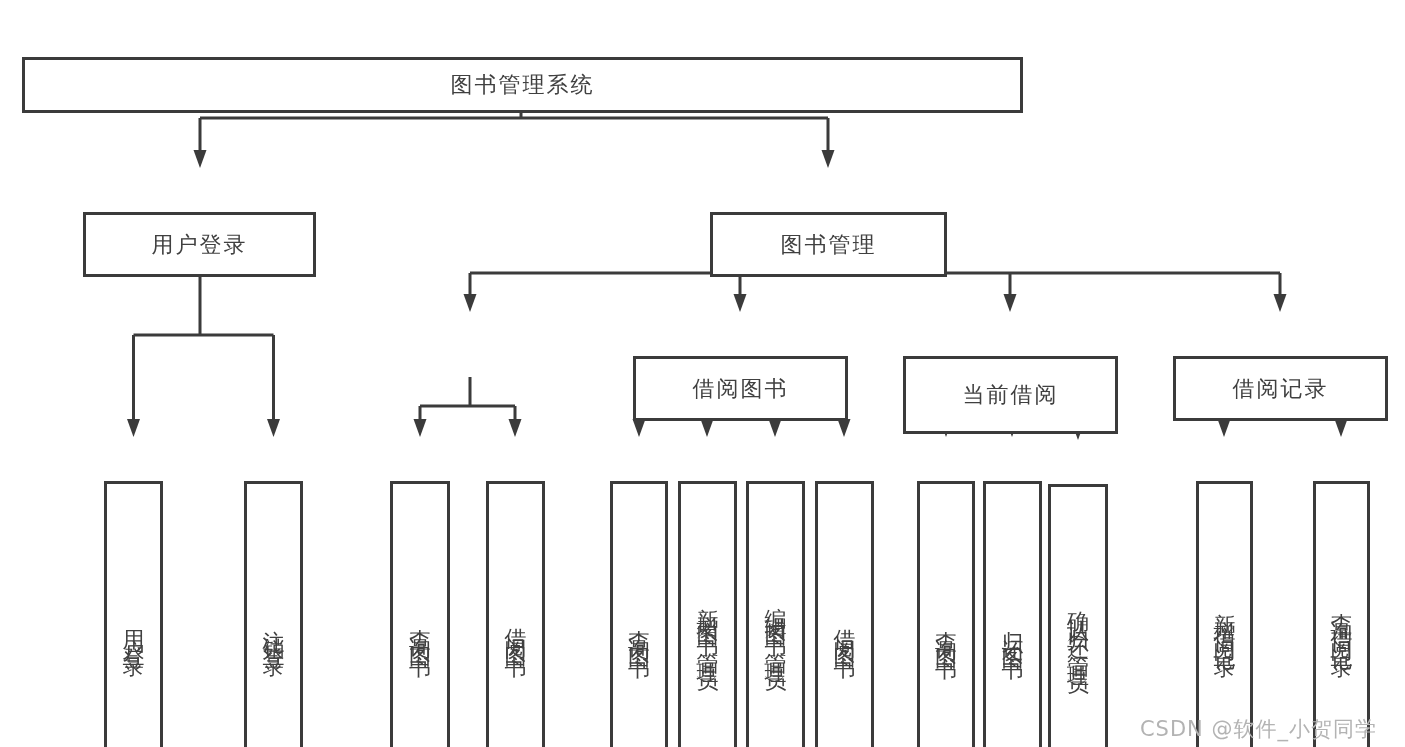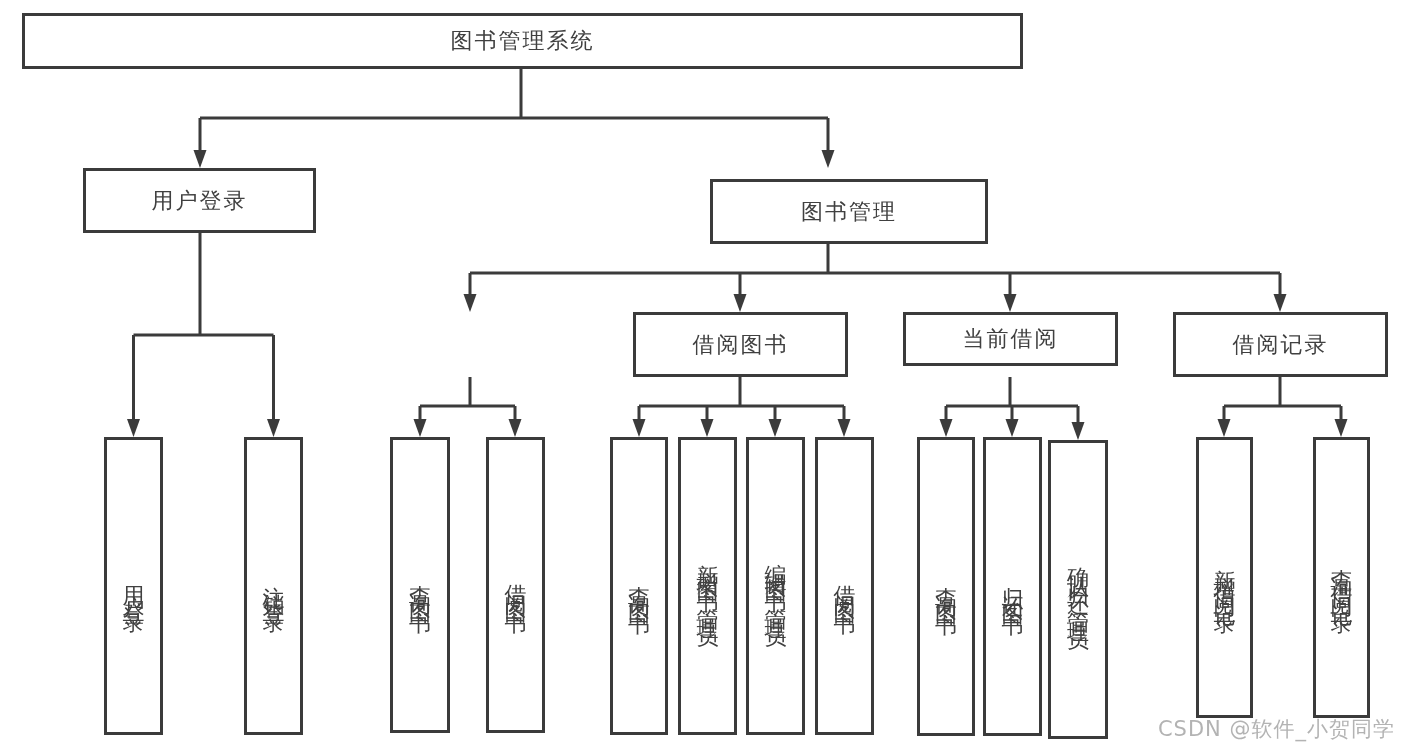--- a/index.html
+++ b/index.html
@@ -32,37 +32,38 @@
   }
   svg.connectors polygon { fill: var(--line); }
   .node {
     position: absolute;
     background: var(--box-bg);
     border: 3px solid var(--line);
     display: flex;
     align-items: center;
     justify-content: center;
     text-align: center;
+    margin-top: 44px;
   }
   .node .lbl {
     font-size: 22px;
     letter-spacing: 2px;
     color: var(--text);
     white-space: nowrap;
   }
   .node.v .lbl {
     writing-mode: vertical-rl;
     text-orientation: mixed;
     letter-spacing: 9px;
     line-height: 1;
     white-space: normal;
   }
   .watermark {
     position: absolute;
-    right: 10px;
+    right: 28px;
     bottom: 4px;
     font-size: 21px;
     color: var(--wm);
     letter-spacing: 1px;
     pointer-events: none;
     margin-top: 30px;
   }
 </style>
 </head>
 <body>
@@ -105,28 +106,28 @@
     <polygon points="1334.5,419 1347.5,419 1341,437"></polygon>
   </svg>
 
   <div class="node" style="left:22px;top:13px;width:1001px;height:56px">
     <span class="lbl">图书管理系统</span>
   </div>
 
   <div class="node" style="left:83px;top:168px;width:233px;height:65px">
     <span class="lbl">用户登录</span>
   </div>
-  <div class="node" style="left:710px;top:179px;width:278px;height:65px">
+  <div class="node" style="left:710px;top:168px;width:237px;height:65px">
     <span class="lbl">图书管理</span>
   </div>
 
   <div class="node" style="left:633px;top:312px;width:215px;height:65px">
     <span class="lbl">借阅图书</span>
   </div>
-  <div class="node" style="left:903px;top:312px;width:215px;height:54px">
+  <div class="node" style="left:903px;top:312px;width:215px;height:78px">
     <span class="lbl">当前借阅</span>
   </div>
   <div class="node" style="left:1173px;top:312px;width:215px;height:65px">
     <span class="lbl">借阅记录</span>
   </div>
 
   <div class="node v" style="left:104px;top:437px;width:59px;height:298px">
     <span class="lbl">用户登录</span>
   </div>
   <div class="node v" style="left:244px;top:437px;width:59px;height:298px">

